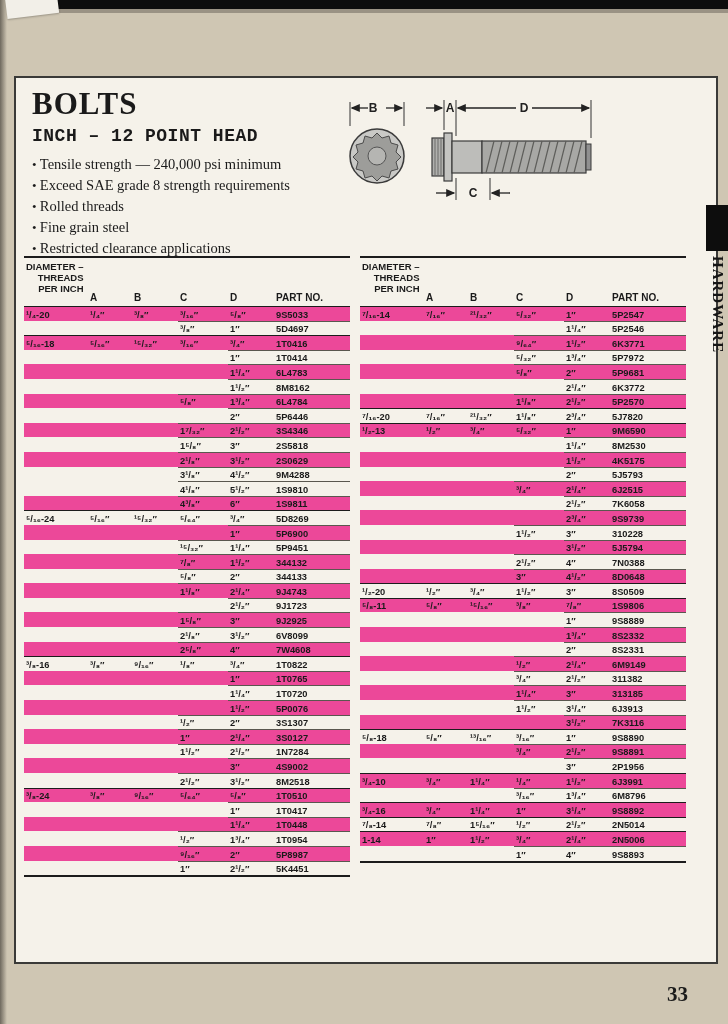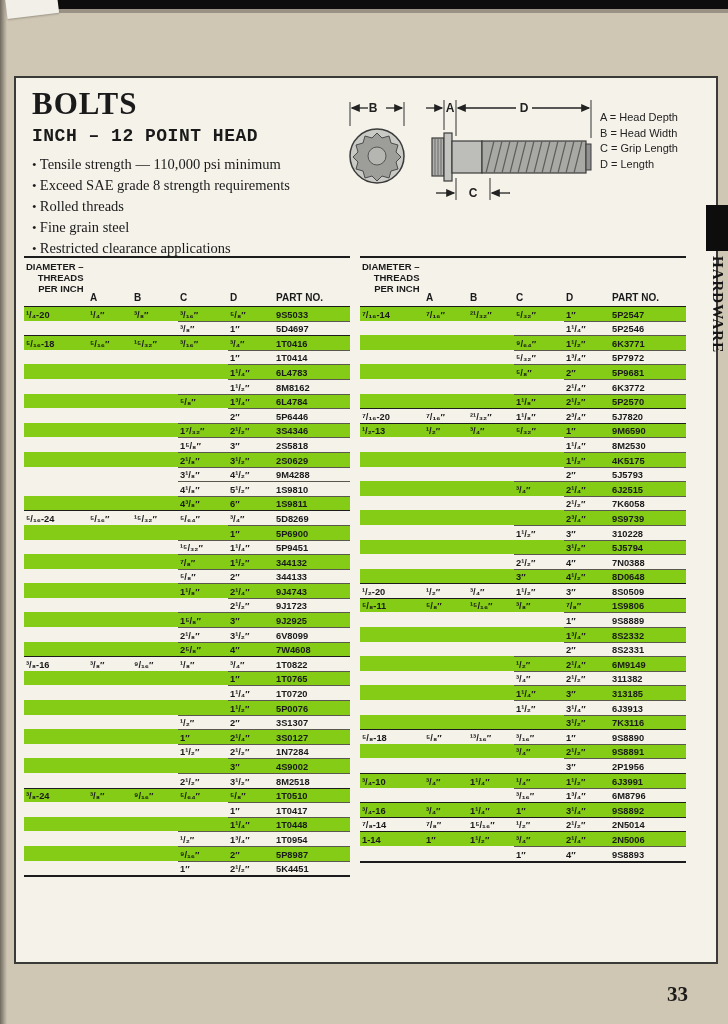--- a/index.html
+++ b/index.html
@@ -26,21 +26,21 @@
   .legend{position:absolute;left:584px;top:32px;}
   .legend-line{font-size:11px;line-height:15.5px;color:#222;}
   
   .ptable{position:absolute;top:178px;width:326px;}
   .ptable.left{left:8px;} .ptable.right{left:344px;}
   .thead{border-top:2.5px solid #1c1c1c;height:48px;position:relative;text-align:right;}
   .th-stack{position:absolute;left:2px;top:3px;font-size:9.5px;font-weight:bold;line-height:11px;}
   .th-col{position:absolute;bottom:3px;font-size:10px;font-weight:bold;}
   .tbody{border-bottom:2px solid #1c1c1c;}
   .trow{display:flex;height:14.6px;}
-  .trow.gray{background:#84cc16;}
+  .trow.gray{background:#ec4899;}
   .cell{box-sizing:border-box;font-size:9.3px;font-weight:bold;padding:2.6px 0 0 2px;
         white-space:nowrap;overflow:visible;}
   .c-dia{width:64px;} .c-a{width:44px;} .c-b{width:46px;} .c-c{width:50px;}
   .c-d{width:46px;} .c-p{width:76px;}
   .bt{border-top:1px solid #5a574f;}
   .bth{border-top:1.8px solid #1c1c1c;}
   
   .side-tab{position:absolute;right:0;top:205px;width:22px;height:46px;background:#0d0d0d;}
   .side-label{position:absolute;right:2px;top:256px;width:20px;height:120px;
               font-family:"Liberation Serif",serif;font-weight:bold;font-size:15px;
@@ -55,21 +55,21 @@
 <div class="top-bar"></div>
 <div class="top-shade"></div>
 <div class="left-edge"></div>
 <div class="corner-slip"></div>
 
 <div class="panel">
 
   <div class="title">BOLTS</div>
   <div class="subtitle">INCH – 12 POINT HEAD</div>
   <div class="bullets">
-    <div class="bullet">Tensile strength — 110,000 psi minimum</div>
+    <div class="bullet">Tensile strength — 240,000 psi minimum</div>
     <div class="bullet">Exceed SAE grade 8 strength requirements</div>
     <div class="bullet">Rolled threads</div>
     <div class="bullet">Fine grain steel</div>
     <div class="bullet">Restricted clearance applications</div>
   </div>
 
   <svg class="diagram" width="252" height="120" viewBox="0 0 252 120">
     <defs>
       <marker id="ar" markerWidth="8" markerHeight="8" refX="6" refY="3" orient="auto">
         <path d="M0,0 L7,3 L0,6 z" fill="#222"></path>
@@ -109,26 +109,20 @@
     <line x1="188" y1="22" x2="245" y2="22" stroke="#222" stroke-width="1.3" marker-end="url(#ar)"></line>
     <text x="180" y="26" text-anchor="middle">D</text>
 
     <line x1="112" y1="92" x2="112" y2="114" stroke="#333" stroke-width="1"></line>
     <line x1="146" y1="92" x2="146" y2="114" stroke="#333" stroke-width="1"></line>
     <line x1="92" y1="107" x2="110" y2="107" stroke="#222" stroke-width="1.3" marker-end="url(#ar)"></line>
     <line x1="148" y1="107" x2="166" y2="107" stroke="#222" stroke-width="1.3" marker-start="url(#al)"></line>
     <text x="129" y="111" text-anchor="middle">C</text>
   </svg>
 
-  <div class="legend">
-    <div class="legend-line">A = Head Depth</div>
-    <div class="legend-line">B = Head Width</div>
-    <div class="legend-line">C = Grip Length</div>
-    <div class="legend-line">D = Length</div>
-  </div>
 
   <div class="ptable left">
     <div class="thead">
       <div class="th-stack">
         <div>DIAMETER –</div>
         <div>THREADS</div>
         <div>PER INCH</div>
       </div>
       <div class="th-col" style="left:66px">A</div>
       <div class="th-col" style="left:110px">B</div>

